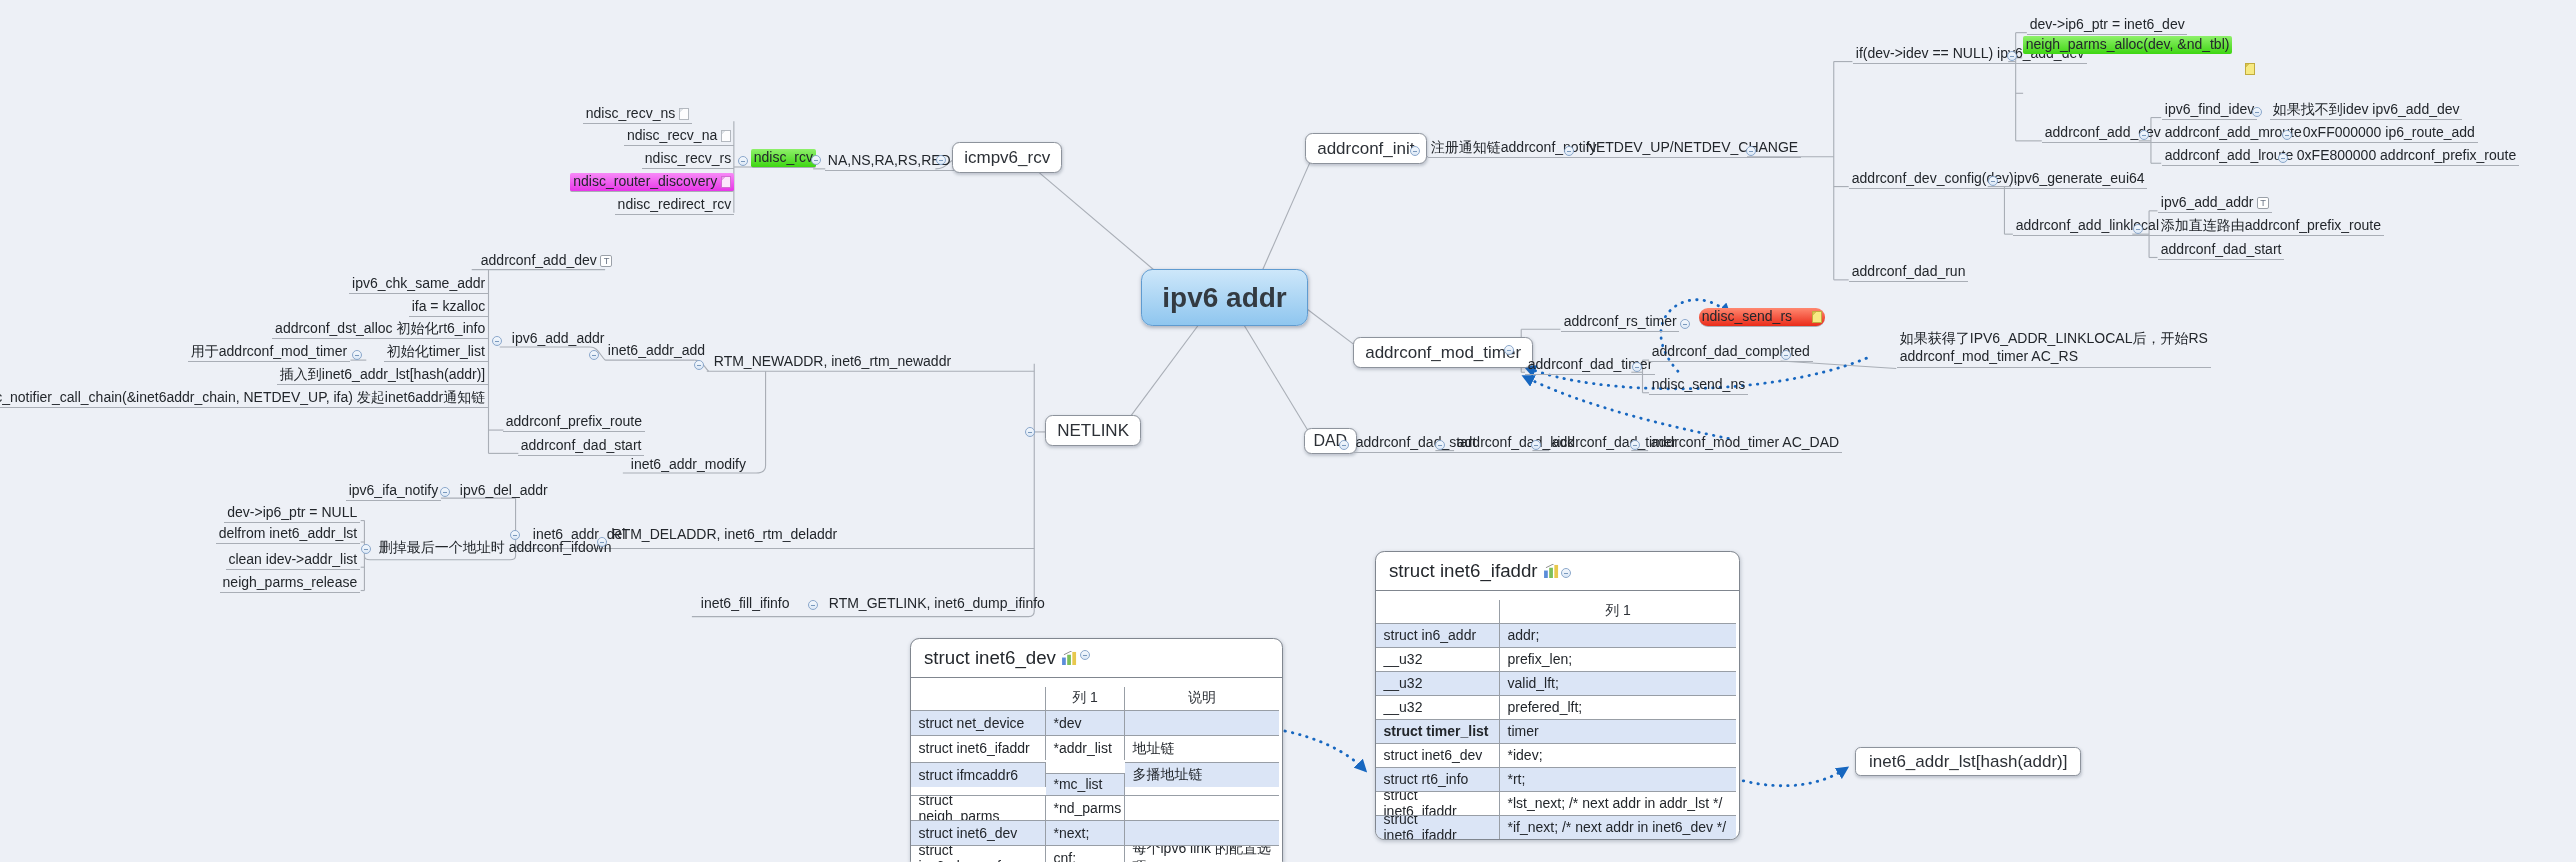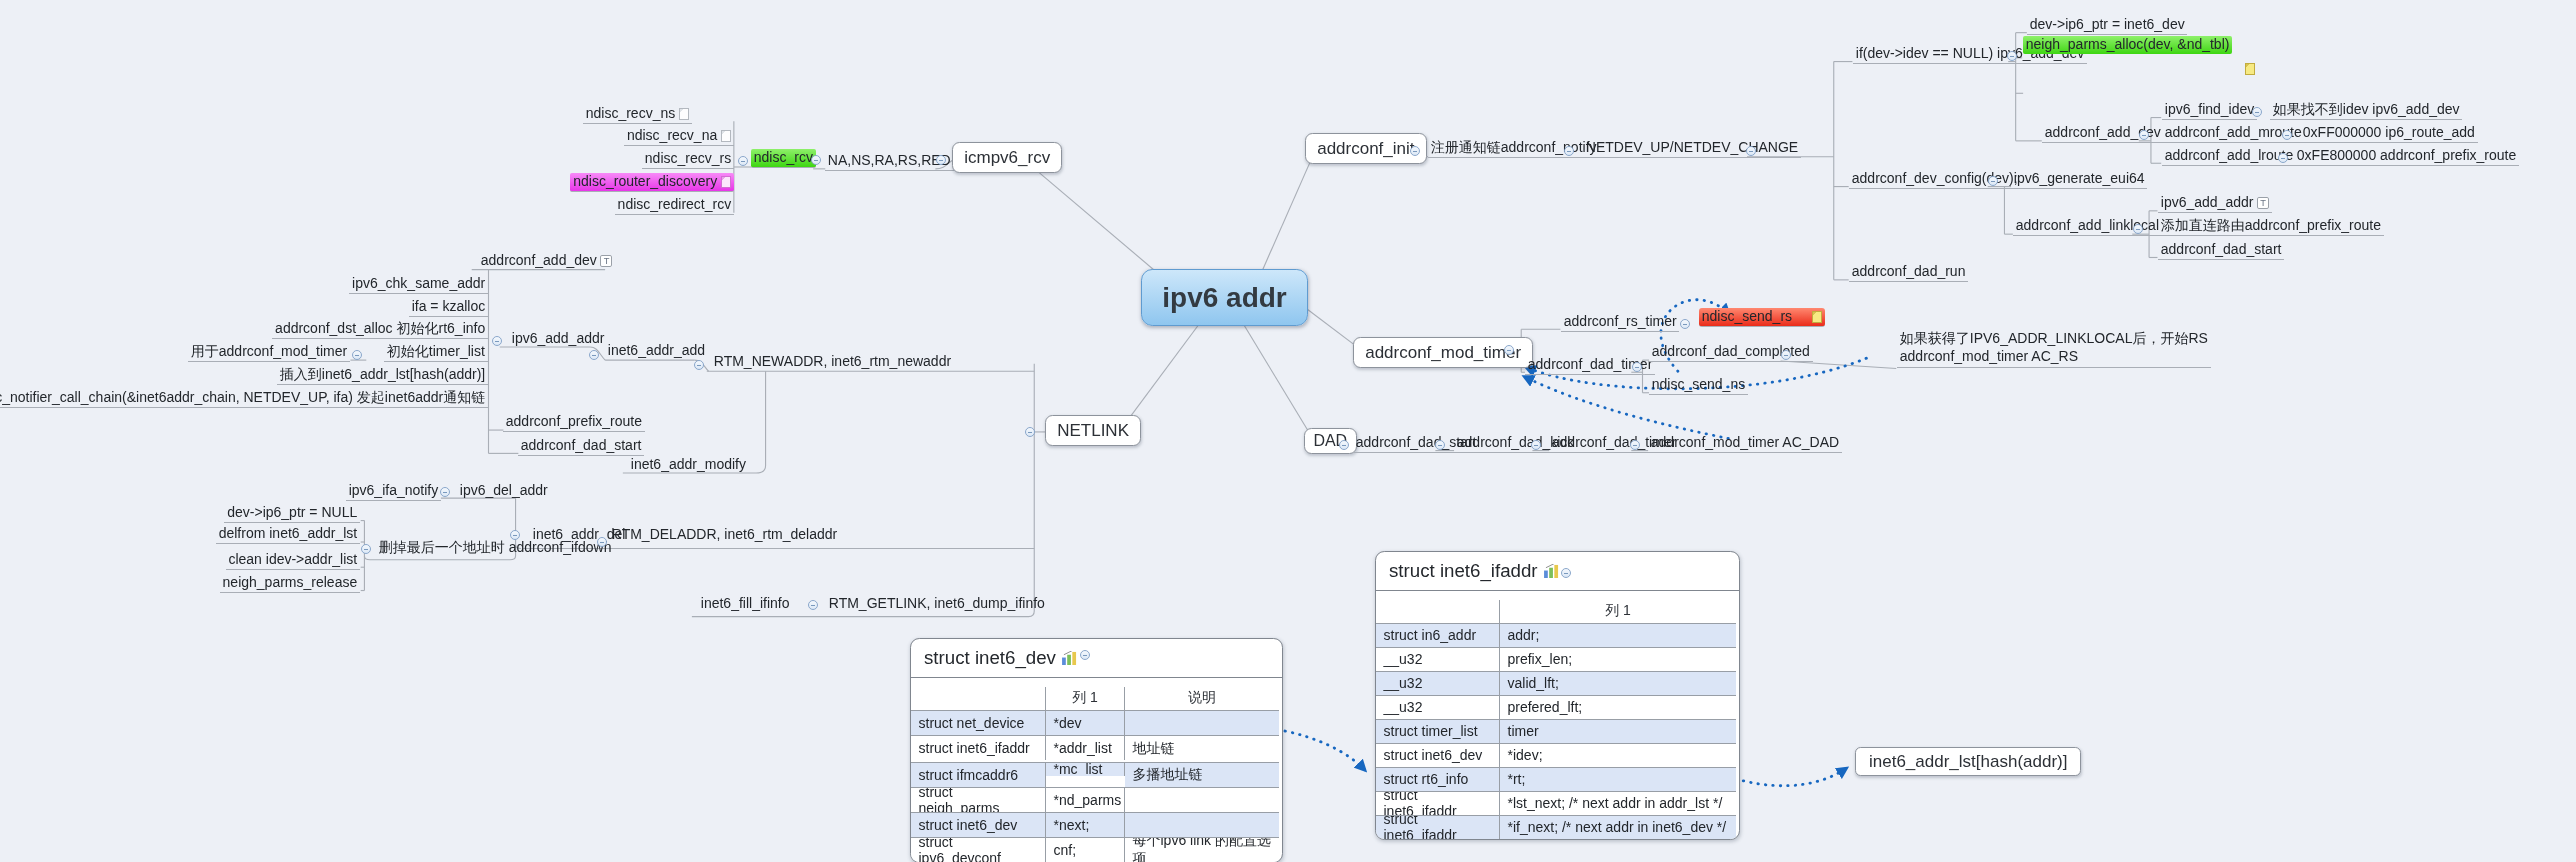--- a/index.html
+++ b/index.html
@@ -12,21 +12,21 @@
   .two{display:block;line-height:15px;padding-bottom:2.8px;}
   .topic{position:absolute;white-space:nowrap;background:#fff;border:0.9px solid #8d939c;
          border-radius:7.5px;font-size:17px;padding:4.7px 11.2px;color:#2c3036;
          box-shadow:0.9px 1.9px 2.8px rgba(60,70,90,.25);}
   .root{position:absolute;left:1141px;top:269px;width:165px;height:55px;
         background:linear-gradient(#cde7fa,#8fc6ef);border:1.4px solid #5f9bd0;border-radius:11.2px;
         display:flex;align-items:center;justify-content:center;font-size:28px;font-weight:bold;
         color:#333a41;box-shadow:0.9px 1.9px 3.7px rgba(60,70,90,.35);}
   .hl-green{background:linear-gradient(#8ef06a,#3ed612);border-radius:1.9px;}
   .hl-mag{background:linear-gradient(#f78af7,#e835e8);border-radius:1.9px;}
-  .hl-red{background:linear-gradient(#ff8870,#ea2c1a);border-radius:3px;border-bottom:0.9px solid #a9aeb6;gap:20px;}
+  .hl-red{background:linear-gradient(#ff8870,#ea2c1a);border-radius:9px;border-bottom:0.9px solid #a9aeb6;gap:20px;}
   .h{position:absolute;width:10.3px;height:10.3px;box-sizing:border-box;border:0.9px solid #8aa7cb;
      border-radius:50%;background:linear-gradient(#f4f8fd,#dcE8f6);}
   .h::after{content:"";position:absolute;left:1.9px;right:1.9px;top:3.7px;height:0.9px;background:#7a99bd;}
   .note{display:inline-block;width:10.3px;height:12px;box-sizing:border-box;border:0.9px solid #b3b8bf;
         background:linear-gradient(135deg,#dfe3e8 2.8px,#fdfdfe 0);}
   .note-y{border-color:#c2ac3e;background:linear-gradient(135deg,#d8c34e 2.8px,#f7ea83 0);}
   .note-p{border-color:#d36ed3;background:linear-gradient(135deg,#e9a0e9 2.8px,#fce5fc 0);}
   .icon-t{display:inline-block;width:12px;height:12px;box-sizing:border-box;border:0.9px solid #9aa0a8;
           border-radius:1.9px;background:#fff;font-size:9.3px;line-height:10.3px;text-align:center;color:#6b7indent3;}
   .icon-t::after{content:"T";color:#6b7585;}
@@ -355,21 +355,21 @@
         <div class="th" style="height: 23px;"></div>
         <div class="th" style="height: 23px;">列 1</div>
         <div class="th last-col" style="height: 23px;">说明</div>
         <div class="r-even" style="height: 25px;">struct net_device</div>
         <div class="r-even" style="height: 25px;">*dev</div>
         <div class="r-even last-col" style="height: 25px;"></div>
         <div class="r-odd" style="height: 25px;">struct inet6_ifaddr</div>
         <div class="r-odd" style="height: 25px;">*addr_list</div>
         <div class="r-odd last-col" style="height: 27px; text-align: center;">地址链</div>
         <div class="r-even" style="height: 25px;">struct ifmcaddr6</div>
-        <div class="r-even" style="height: 14px;">*mc_list</div>
+        <div class="r-even" style="height: 22px; margin-top: 11px;">*mc_list</div>
         <div class="r-even last-col" style="height: 25px;">多播地址链</div>
         <div class="r-odd" style="height: 25px;">struct neigh_parms</div>
         <div class="r-odd" style="height: 25px;">*nd_parms</div>
         <div class="r-odd last-col" style="height: 25px;"></div>
         <div class="r-even" style="height: 25px;">struct inet6_dev</div>
         <div class="r-even" style="height: 25px;">*next;</div>
         <div class="r-even last-col" style="height: 25px;"></div>
         <div class="r-odd" style="height: 25px;">struct ipv6_devconf</div>
         <div class="r-odd" style="height: 25px;">cnf;</div>
         <div class="r-odd last-col" style="height: 25px;">每个ipv6 link 的配置选项</div>
@@ -390,21 +390,21 @@
         <div class="th" style="height: 23px;"></div>
         <div class="th last-col" style="height: 23px;">列 1</div>
         <div class="r-even" style="height: 24px;">struct in6_addr</div>
         <div class="r-even last-col" style="height: 24px;">addr;</div>
         <div class="r-odd" style="height: 24px;">__u32</div>
         <div class="r-odd last-col" style="height: 24px;">prefix_len;</div>
         <div class="r-even" style="height: 24px;">__u32</div>
         <div class="r-even last-col" style="height: 24px;">valid_lft;</div>
         <div class="r-odd" style="height: 24px;">__u32</div>
         <div class="r-odd last-col" style="height: 24px;">prefered_lft;</div>
-        <div class="r-even" style="height: 24px;">struct timer_list</div>
+        <div class="r-even" style="height: 24px; font-weight: bold;">struct timer_list</div>
         <div class="r-even last-col" style="height: 24px;">timer</div>
         <div class="r-odd" style="height: 24px;">struct inet6_dev</div>
         <div class="r-odd last-col" style="height: 24px;">*idev;</div>
         <div class="r-even" style="height: 24px;">struct rt6_info</div>
         <div class="r-even last-col" style="height: 24px;">*rt;</div>
         <div class="r-odd" style="height: 24px;">struct inet6_ifaddr</div>
         <div class="r-odd last-col" style="height: 24px;">*lst_next; /* next addr in addr_lst */</div>
         <div class="r-even" style="height: 24px;">struct inet6_ifaddr</div>
         <div class="r-even last-col" style="height: 24px;">*if_next; /* next addr in inet6_dev */</div>
       </div>

